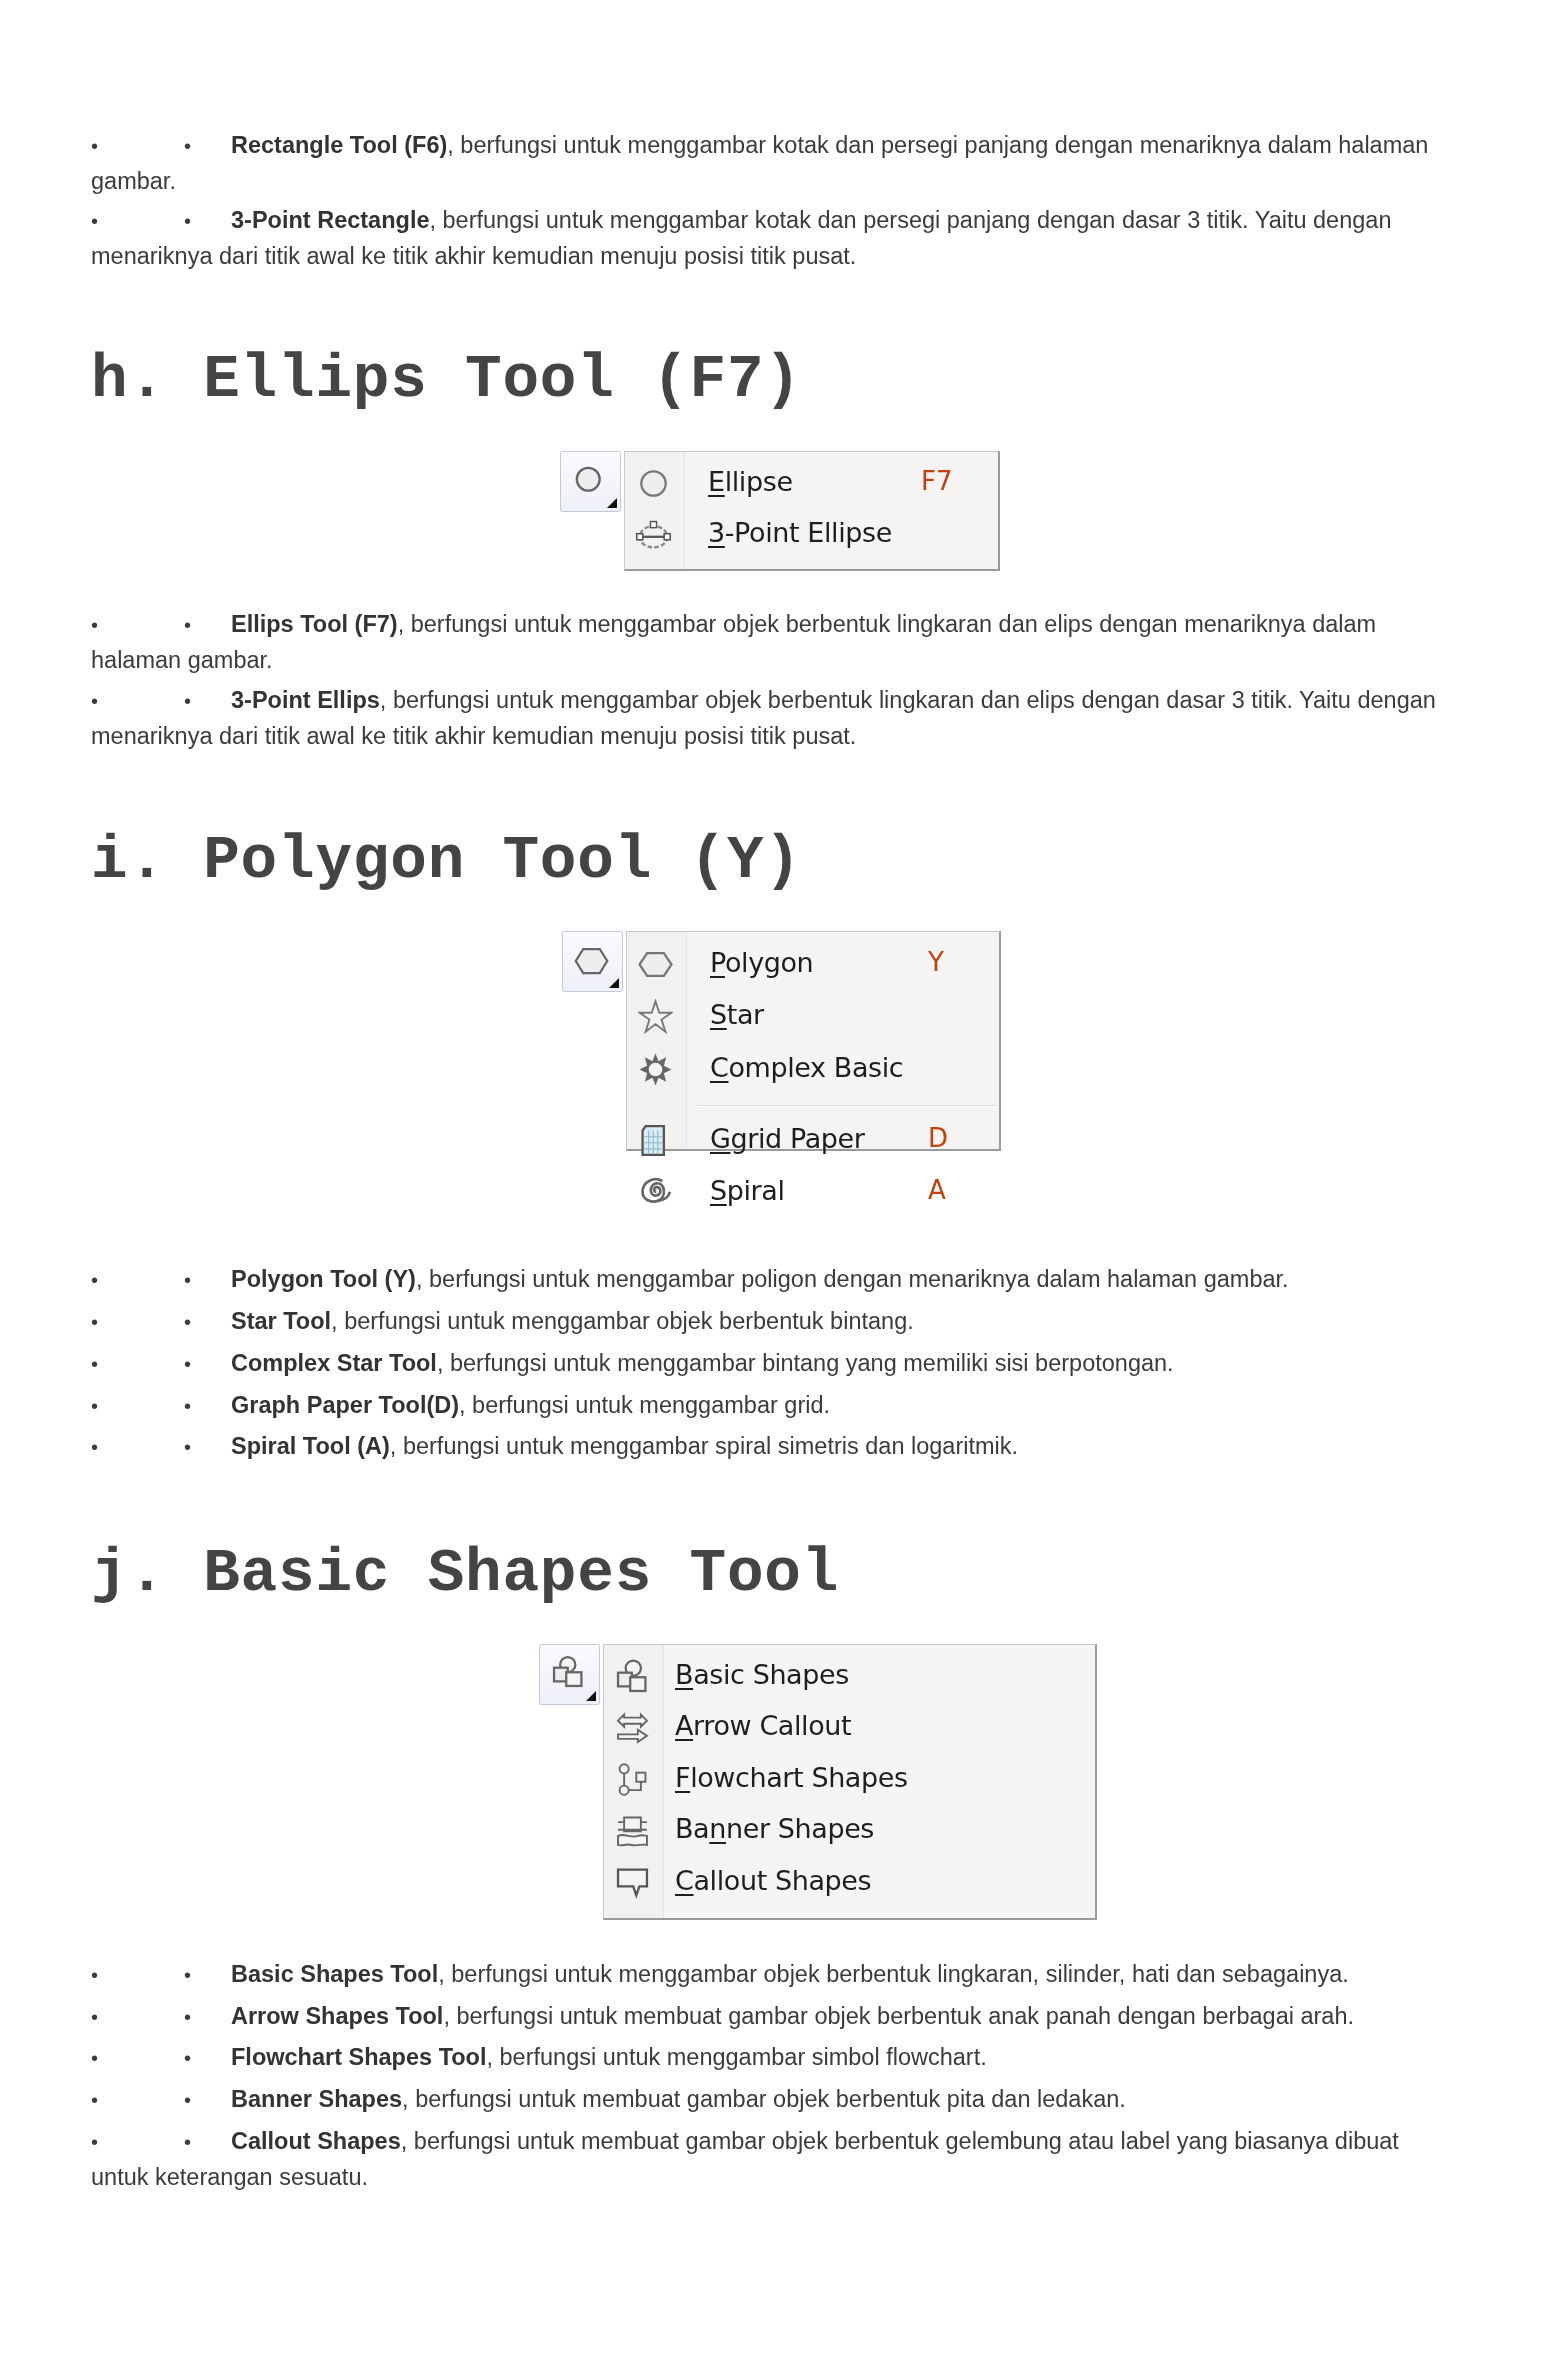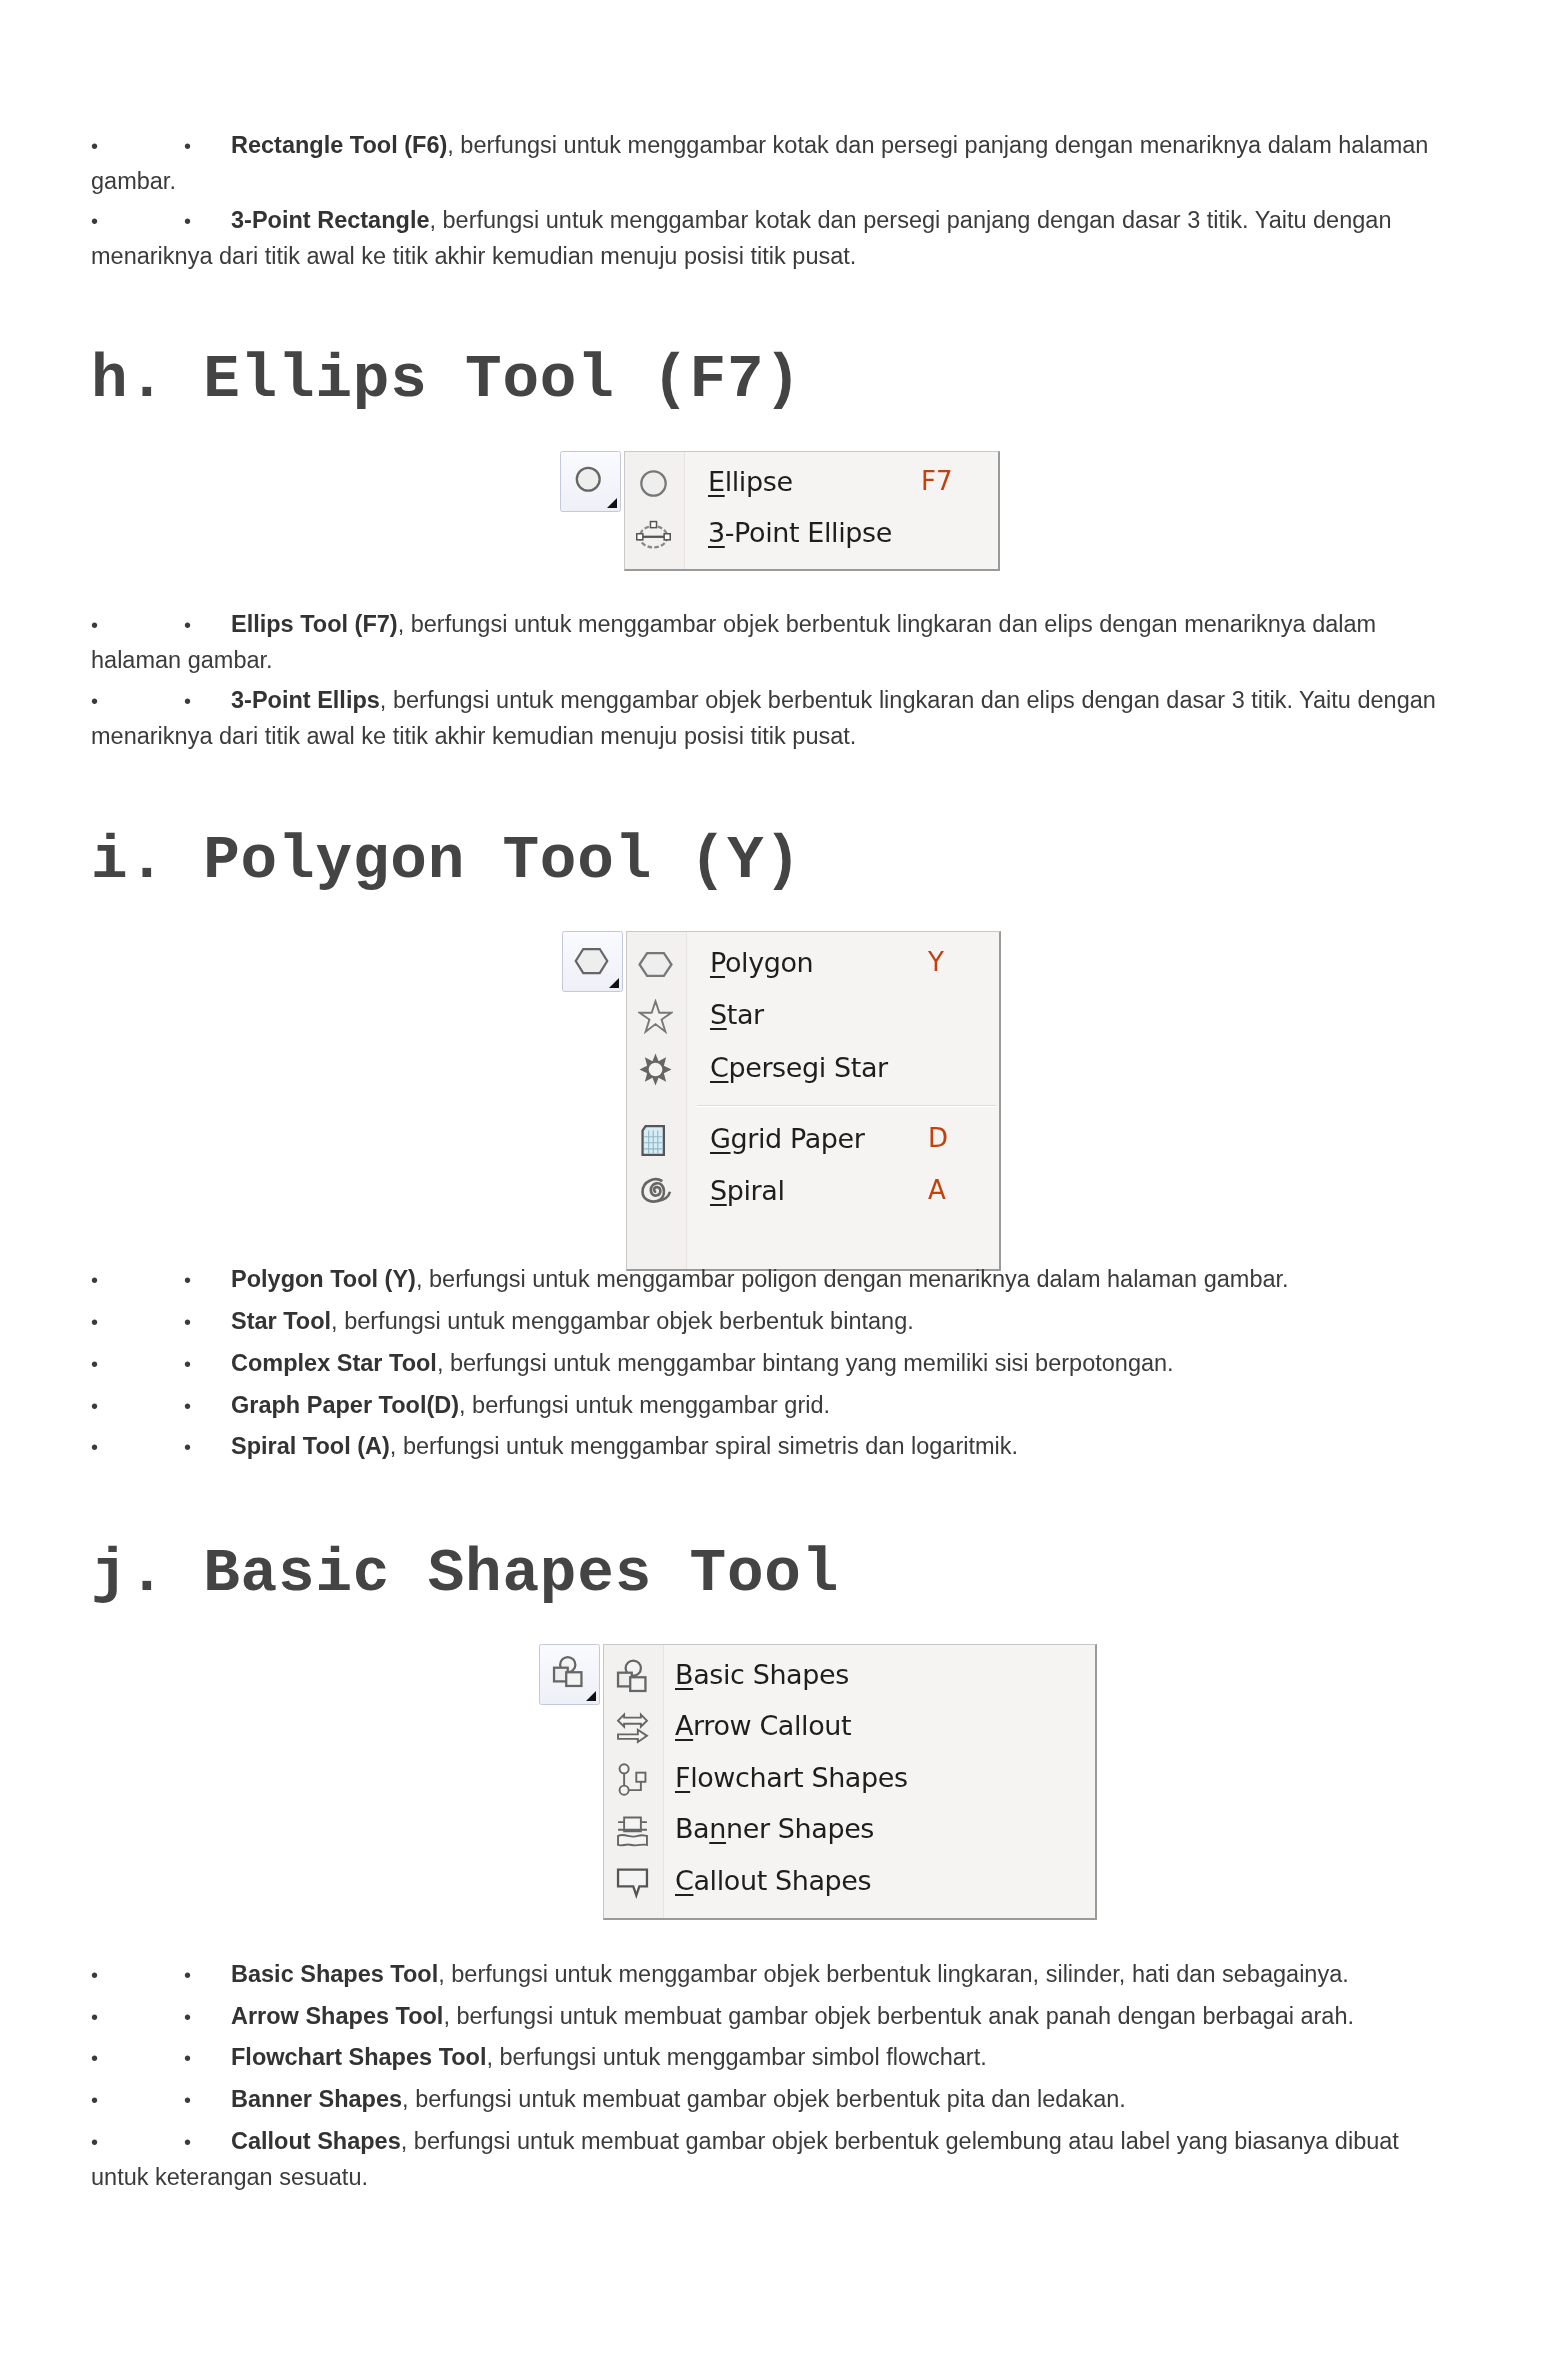--- a/index.html
+++ b/index.html
@@ -82,41 +82,41 @@
 
 <div class="heading" style="top:826px;">i. Polygon Tool (Y)</div>
 
 <div class="menu-wrap" style="left:562px; top:931px;">
   <div class="tool-btn" style="left:0; top:0; width:61px; height:61px;">
     <svg style="position:absolute;left:10.6px;top:13.7px" width="35" height="30" viewBox="0 0 46 40">
         <polygon points="12,4 34,4 44,20 34,36 12,36 2,20" fill="#eee" stroke="#666" stroke-width="3"></polygon>
       </svg>
     <span class="corner"></span>
   </div>
-  <div class="menu" style="left:64px; top:0; width:375px; height:340px;">
+  <div class="menu" style="left:64px; top:0; width:375px; height:220px;">
     <div class="gutter"></div>
     <div class="mi" style="top:6px;">
       <svg class="ico" viewBox="0 0 46 46">
           <polygon points="12,8 34,8 44,23 34,38 12,38 2,23" fill="#eee" stroke="#777" stroke-width="3"></polygon>
         </svg>
       <span class="lbl"><span class="u">P</span><span>olygon</span></span>
       <span class="sc" style="left:301px;">Y</span>
     </div>
     <div class="mi" style="top:58px;">
       <svg class="ico" viewBox="0 0 46 46">
           <polygon points="23,3 28,18 44,18 31,27 36,43 23,33 10,43 15,27 2,18 18,18" fill="#f3f3f3" stroke="#777" stroke-width="2.5"></polygon>
         </svg>
       <span class="lbl"><span class="u">S</span><span>tar</span></span>
     </div>
     <div class="mi" style="top:111px;">
       <svg class="ico" viewBox="0 0 46 46">
           <polygon points="23,2 27,12 37,7 34,18 44,23 34,28 37,39 27,34 23,44 19,34 9,39 12,28 2,23 12,18 9,7 19,12" fill="#666"></polygon>
           <circle cx="23" cy="23" r="9" fill="#f3f3f3"></circle>
         </svg>
-      <span class="lbl"><span class="u">C</span><span>persegi Star</span></span>
+      <span class="lbl"><span class="u">C</span><span>omplex Basic</span></span>
     </div>
     <div class="sep" style="top:173px;"></div>
     <div class="mi" style="top:182px;">
       <svg class="ico" viewBox="0 0 46 46">
           <path d="M10,4 H34 V42 H6 V10 Z" fill="#d8ecf4" stroke="#555" stroke-width="3"></path>
           <path d="M14,10 V40 M20,10 V40 M26,10 V40 M8,18 H32 M8,26 H32 M8,34 H32" stroke="#8fb8c8" stroke-width="1.5"></path>
         </svg>
       <span class="lbl"><span class="u">G</span><span>grid Paper</span></span>
       <span class="sc" style="left:301px;">D</span>
     </div>

